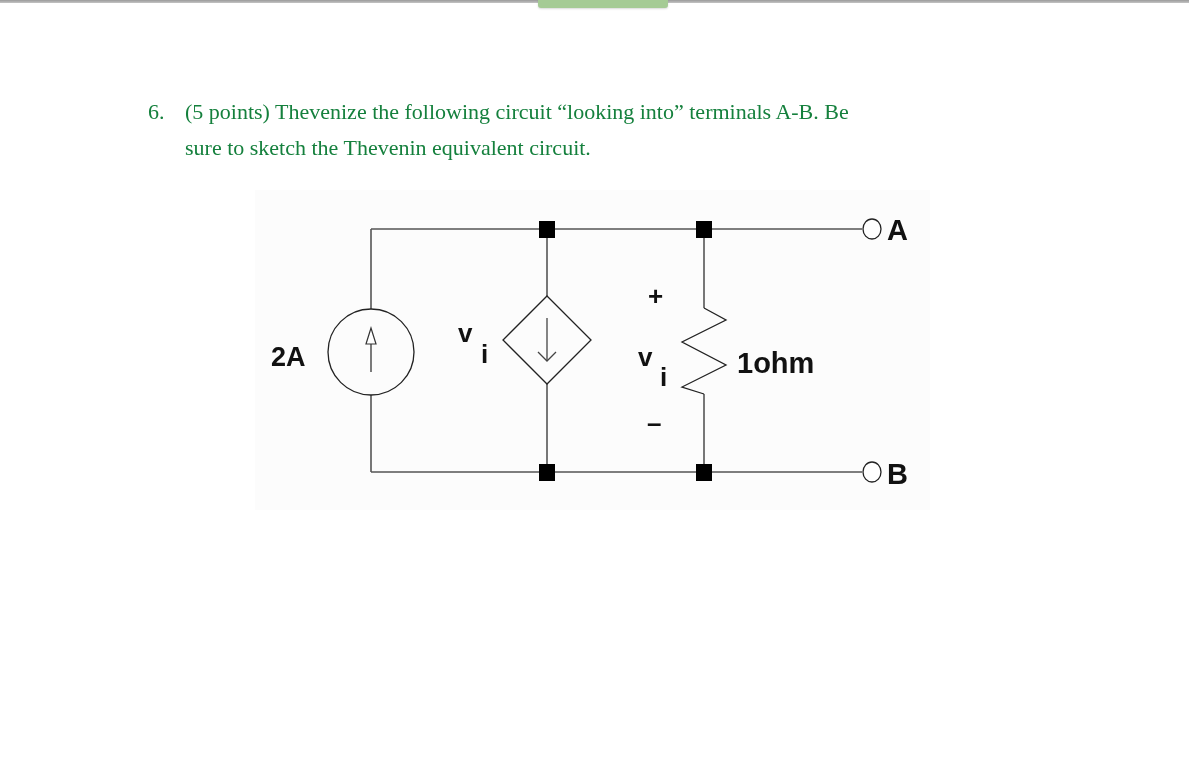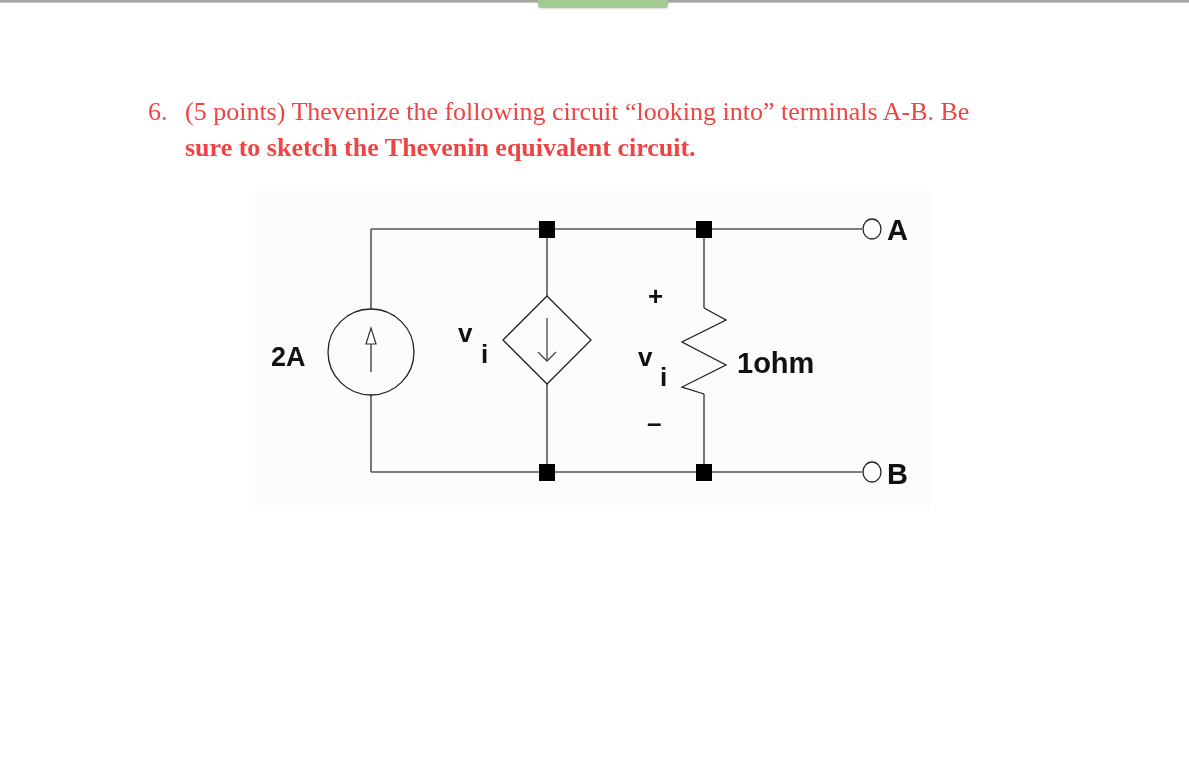--- a/index.html
+++ b/index.html
@@ -23,32 +23,31 @@
       width: 130px; height: 8px;
       background: #a5cb95;
       border-radius: 0 0 3px 3px;
       box-shadow: 0 1px 2px rgba(0,0,0,0.15);
     }
     .question {
       position: absolute;
       left: 148px;
       top: 94px;
       font-family: "Liberation Serif", serif;
-      font-size: 26px;
+      font-size: 22px;
       line-height: 36px;
-      color: #ef4444;
+      color: #15803d;
       width: 900px;
     }
     .question .num {
       display: inline-block;
       width: 37px;
     }
     .question .line2 {
       padding-left: 37px;
-      font-weight: bold;
     }
     .figure {
       position: absolute;
       left: 255px;
       top: 190px;
       width: 675px;
       height: 320px;
       background: #fcfcfc;
     }
     svg.circuit {

